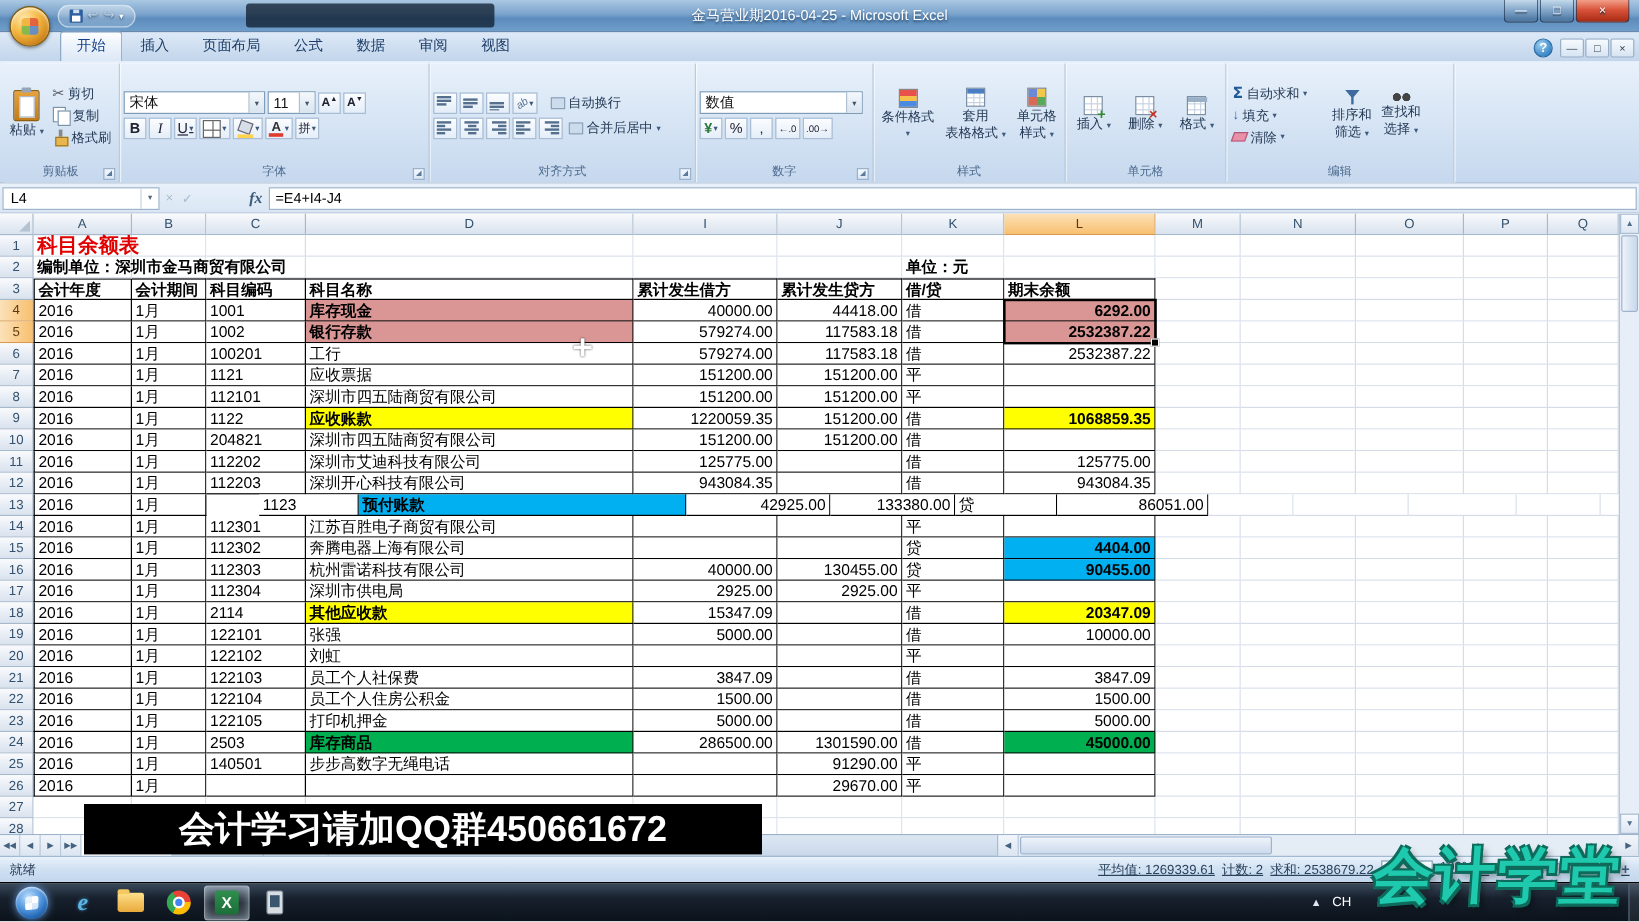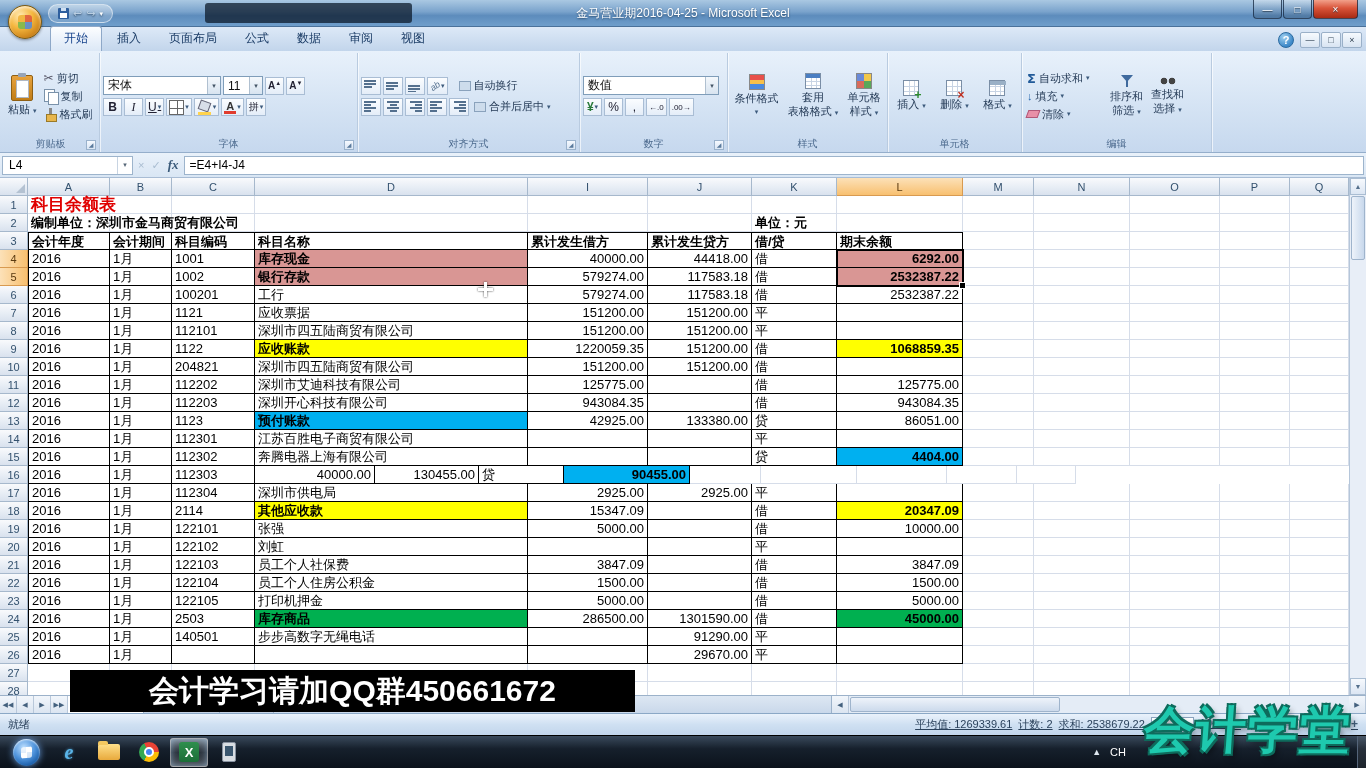--- a/index.html
+++ b/index.html
@@ -87,21 +87,21 @@
   .ic-funnel { position:relative; width:14px; height:14px; }
   .ic-funnel::before { content:""; position:absolute; left:1px; top:1px; width:0; height:0; border-left:6px solid transparent; border-right:6px solid transparent; border-top:7px solid #3f6a9e; }
   .ic-funnel::after { content:""; position:absolute; left:6px; top:7px; width:2px; height:6px; background:#3f6a9e; }
   .ic-bino { width:16px; height:10px; background:radial-gradient(circle at 4px 5px,#444 3.2px,transparent 3.6px),radial-gradient(circle at 12px 5px,#444 3.2px,transparent 3.6px); }
 
   
   .formulabar { height:25px; background:linear-gradient(#e9f1fa,#d9e6f4); border-bottom:1px solid #a8bcd4; display:flex; align-items:center; padding:2px 2px; }
   .namebox { width:131px; height:19px; background:#fff; border:1px solid #9db4cc; display:flex; align-items:center; font-size:12px; padding-left:6px; color:#000; }
   .namebox .nb-dd { margin-left:auto; width:15px; height:100%; border-left:1px solid #c8d4e2; display:flex; align-items:center; justify-content:center; font-size:7px; color:#567; }
   .fb-btns { display:flex; align-items:center; padding:0 5px; gap:7px; color:#a8bcd0; font-size:11px; }
-  .fx { font-family:"Liberation Serif",serif; font-style:italic; font-weight:bold; color:#3a5a7a; font-size:13px; }
+  .fx { font-family:"Liberation Serif",serif; font-style:italic; font-weight:bold; color:#3a5a7a; font-size:13px;margin-left:40px; }
   .fb-input { flex:1; height:19px; background:#fff; border:1px solid #9db4cc; font-size:12px; display:flex; align-items:center; padding-left:5px; color:#000; }
 
   
   .gridwrap { position:relative; height:517px; background:#fff; overflow:hidden; }
   .grid-content { position:absolute; left:0; top:0; width:1349px; }
   .grid-row { display:flex; height:18px; }
   .hdr-row { height:18px; }
   .corner, .colhdr, .row-hdr { flex:none; background:linear-gradient(#f9fafc,#e7edf5 55%,#d9e2ee); border-right:1px solid #a6b8cc; border-bottom:1px solid #a6b8cc; color:#33516e; font-size:11px; display:flex; align-items:center; justify-content:center; }
   .corner { position:relative; }
   .corner::after { content:""; position:absolute; right:2px; bottom:2px; width:0; height:0; border-left:9px solid transparent; border-bottom:9px solid #b4c2d2; }
@@ -657,21 +657,21 @@
           <div class="cell" style="width: 71px;"></div>
           <div class="cell" style="width: 96px;"></div>
           <div class="cell" style="width: 90px;"></div>
           <div class="cell" style="width: 70px;"></div>
           <div class="cell" style="width: 59px;"></div>
         </div>
         <div class="grid-row">
           <div class="row-hdr" style="width: 28px;">13</div>
           <div class="cell tb tl" style="width: 82px;">2016</div>
           <div class="cell tb" style="width: 62px;">1月</div>
-          <div class="cell tb" style="width: 83px;">1123</div>
+          <div class="cell tb" style="width: 83px; margin-left: 44px;">1123</div>
           <div class="cell tb b" style="width: 273px; background: rgb(0, 176, 240);">预付账款</div>
           <div class="cell tb num" style="width: 120px;">42925.00</div>
           <div class="cell tb num" style="width: 104px;">133380.00</div>
           <div class="cell tb" style="width: 85px;">贷</div>
           <div class="cell tb num" style="width: 126px;">86051.00</div>
           <div class="cell" style="width: 71px;"></div>
           <div class="cell" style="width: 96px;"></div>
           <div class="cell" style="width: 90px;"></div>
           <div class="cell" style="width: 70px;"></div>
           <div class="cell" style="width: 59px;"></div>
@@ -706,20 +706,21 @@
           <div class="cell" style="width: 96px;"></div>
           <div class="cell" style="width: 90px;"></div>
           <div class="cell" style="width: 70px;"></div>
           <div class="cell" style="width: 59px;"></div>
         </div>
         <div class="grid-row">
           <div class="row-hdr" style="width: 28px;">16</div>
           <div class="cell tb tl" style="width: 82px;">2016</div>
           <div class="cell tb" style="width: 62px;">1月</div>
           <div class="cell tb" style="width: 83px;">112303</div>
+          <div class="cell tb" style="width: 273px;">杭州雷诺科技有限公司</div>
           <div class="cell tb num" style="width: 120px;">40000.00</div>
           <div class="cell tb num" style="width: 104px;">130455.00</div>
           <div class="cell tb" style="width: 85px;">贷</div>
           <div class="cell tb num b" style="width: 126px; background: rgb(0, 176, 240);">90455.00</div>
           <div class="cell" style="width: 71px;"></div>
           <div class="cell" style="width: 96px;"></div>
           <div class="cell" style="width: 90px;"></div>
           <div class="cell" style="width: 70px;"></div>
           <div class="cell" style="width: 59px;"></div>
         </div>

